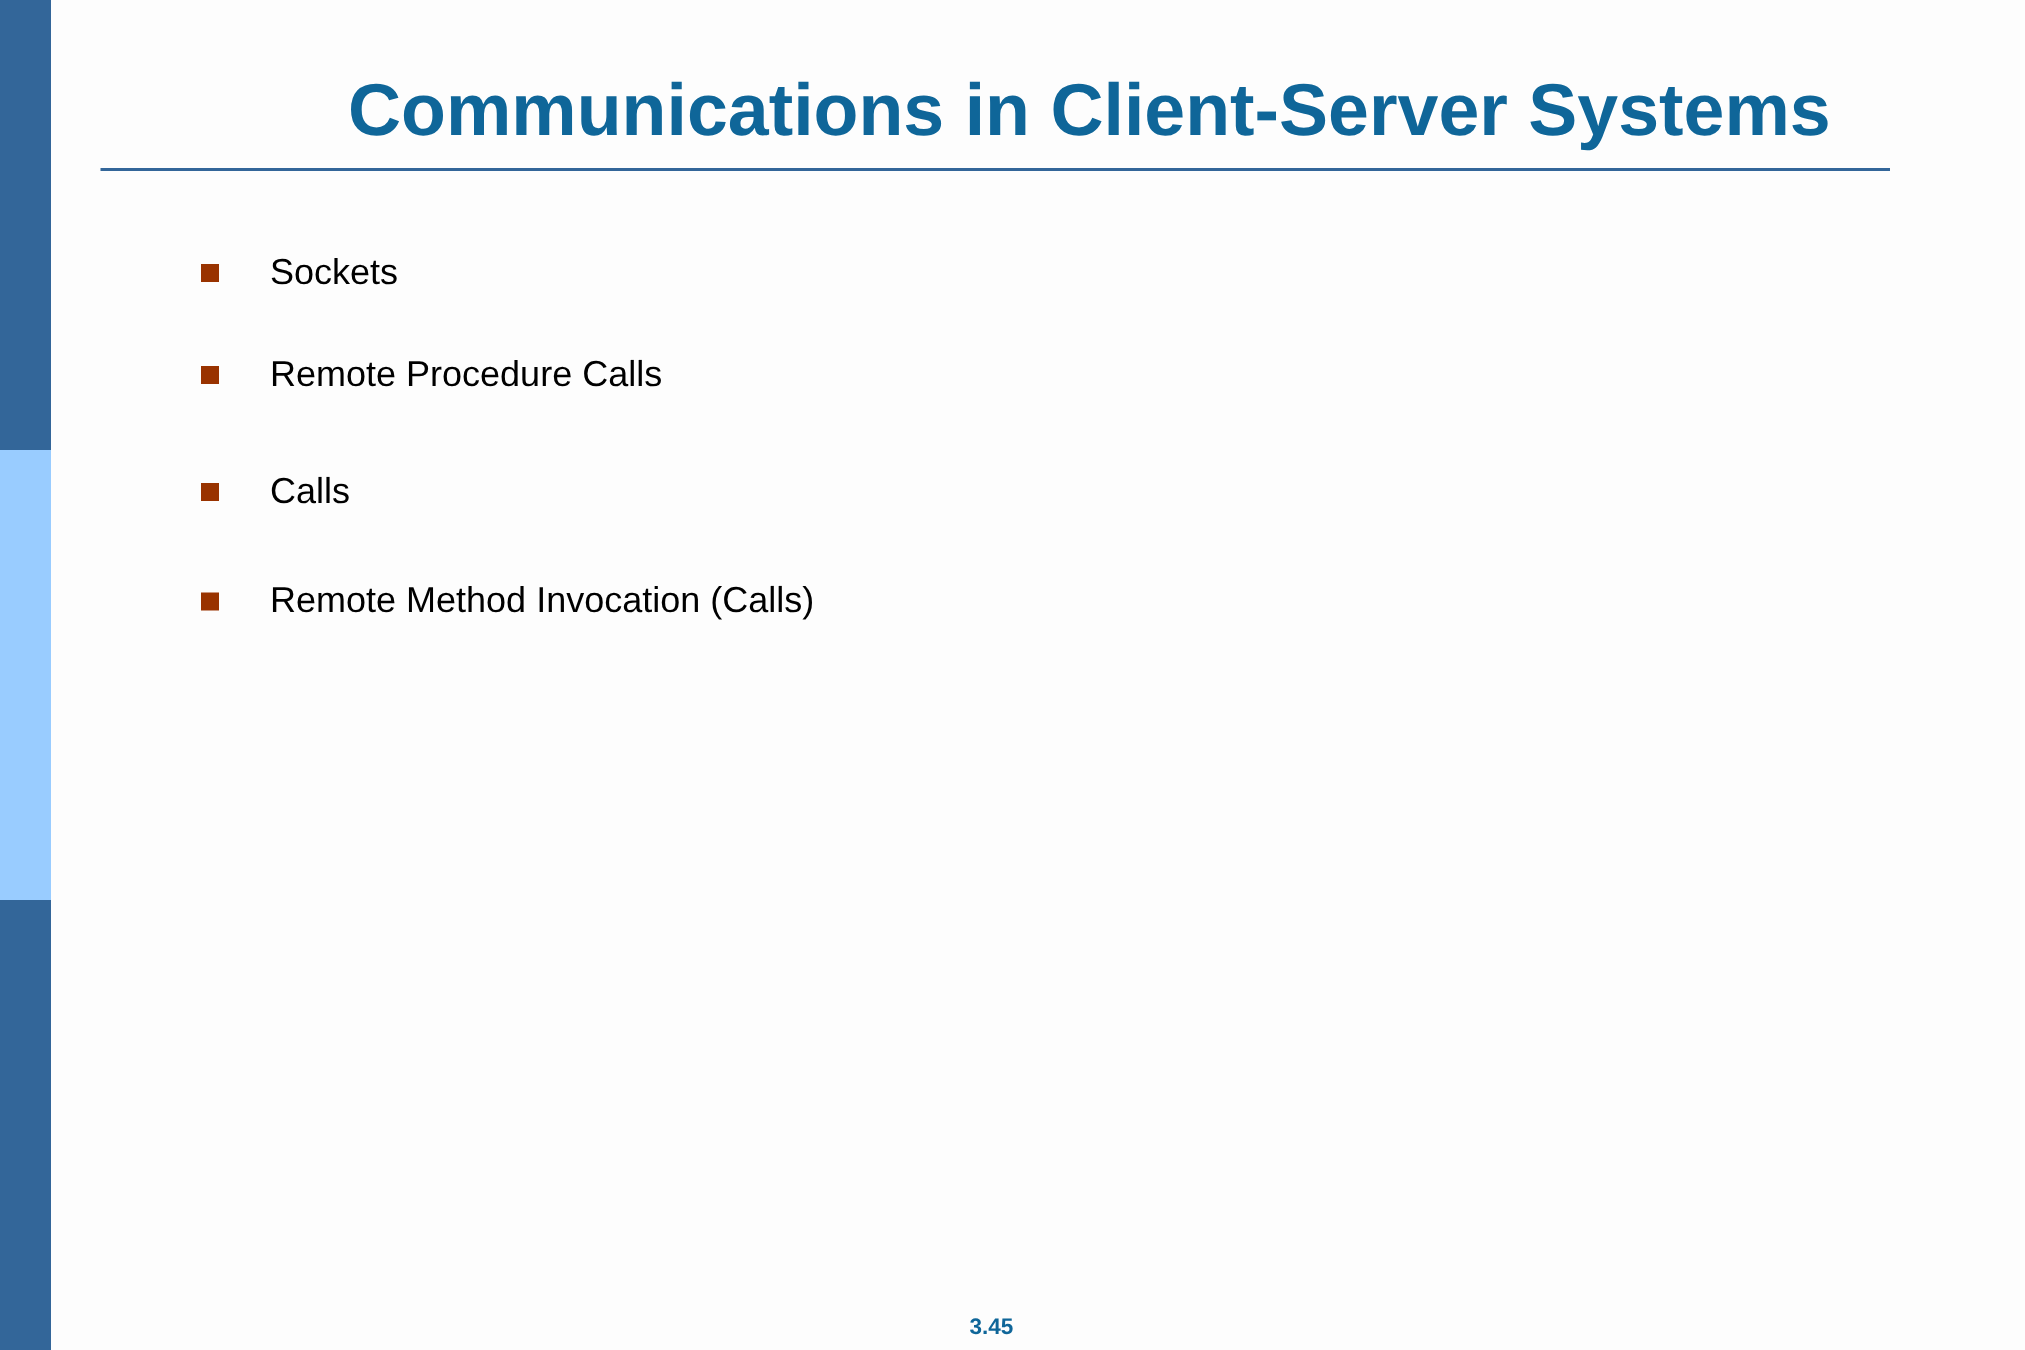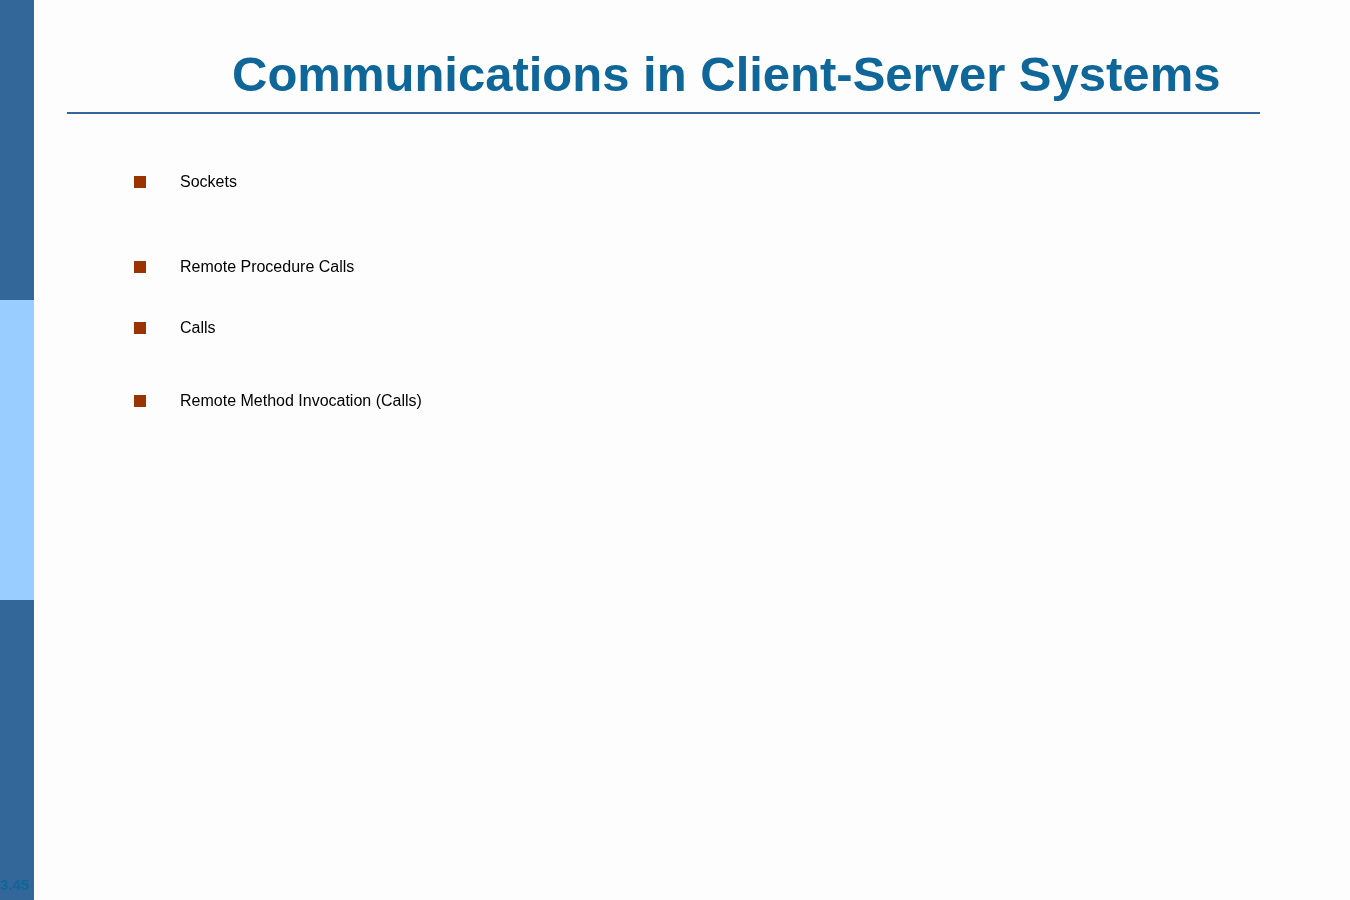--- a/index.html
+++ b/index.html
@@ -63,30 +63,30 @@
     }
     .bullet-marker {
       width: 12px;
       height: 12px;
       background: #993300;
       display: inline-block;
     }
     .bullet-text {
       position: absolute;
       left: 46px;
-      font-size: 16px;
+      font-size: 24px;
       color: #000000;
     }
     .page-number {
       position: absolute;
       top: 876px;
       left: 0;
       width: 1322px;
       padding-left: 0;
-      text-align: left;
+      text-align: center;
       font-size: 15px;
       font-weight: bold;
       color: #0f6699;
     }
   </style>
 </head>
 <body>
 
 <div class="slide">
   <div class="side-bar top"></div>
@@ -94,21 +94,21 @@
   <div class="side-bar bot"></div>
 
   <h1 class="title">Communications in Client-Server Systems</h1>
   <div class="title-rule"></div>
 
   <ul class="bullets">
     <li class="bullet-item" style="top:167px;">
       <span class="bullet-marker"></span>
       <span class="bullet-text">Sockets</span>
     </li>
-    <li class="bullet-item" style="top:252px;">
+    <li class="bullet-item" style="top:235px;">
       <span class="bullet-marker"></span>
       <span class="bullet-text">Remote Procedure Calls</span>
     </li>
     <li class="bullet-item" style="top:313px;">
       <span class="bullet-marker"></span>
       <span class="bullet-text">Calls</span>
     </li>
     <li class="bullet-item" style="top:386px;">
       <span class="bullet-marker"></span>
       <span class="bullet-text">Remote Method Invocation (Calls)</span>

